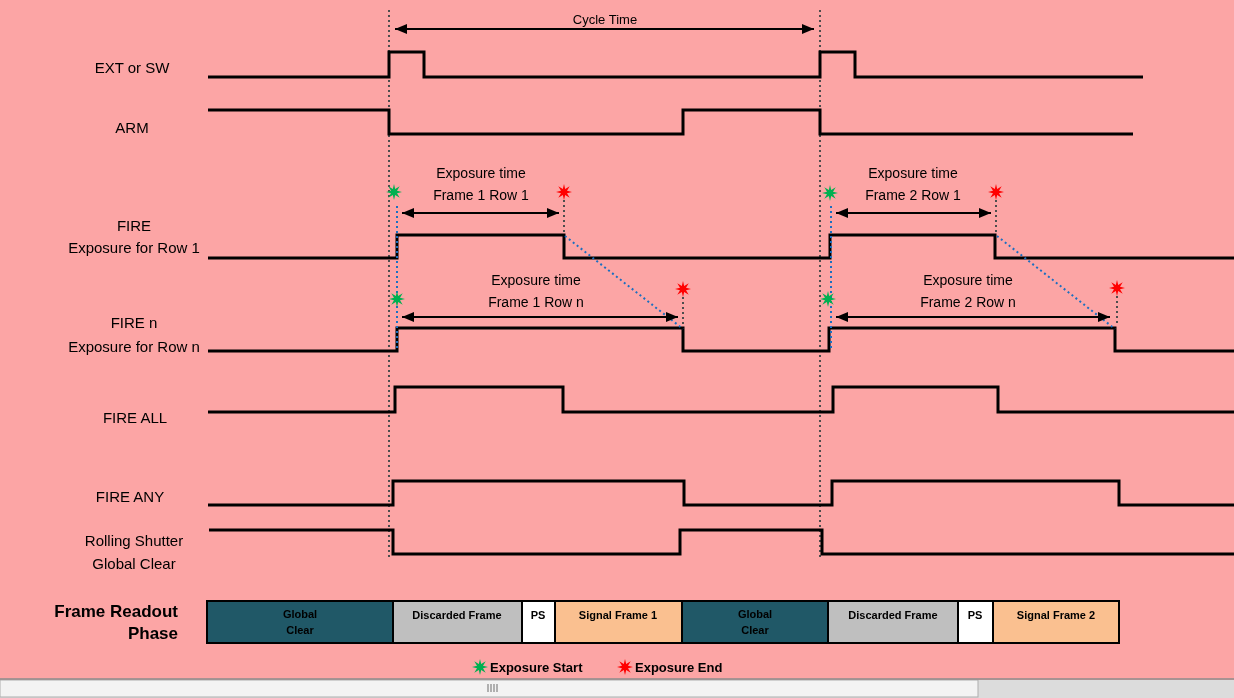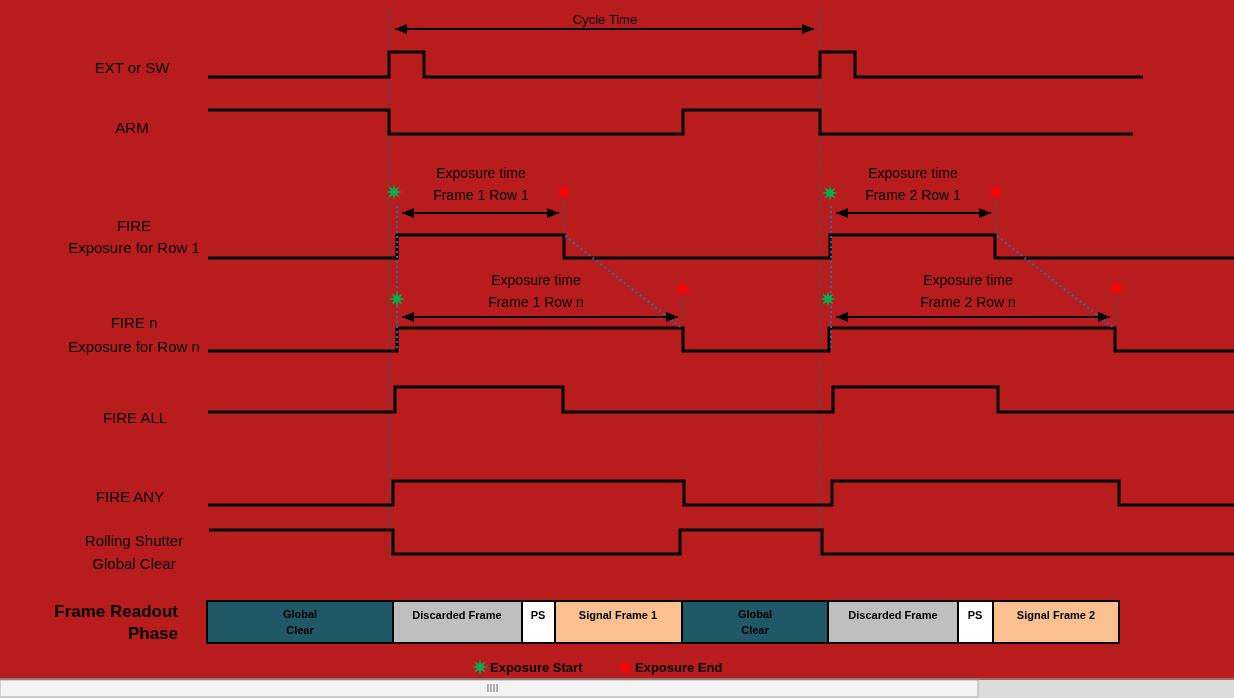--- a/index.html
+++ b/index.html
@@ -1,17 +1,17 @@
 <!DOCTYPE html>
 <html><head>
 <meta charset="utf-8">
 <style>
   html,body{margin:0;padding:0;background:#fff;}
   body{font-family:"Liberation Sans",sans-serif;}
-  .stage{position:relative;width:1234px;height:698px;background:#b91c1c;overflow:hidden;}
+  .stage{position:relative;width:1234px;height:698px;background:#fca5a5;overflow:hidden;}
   svg{display:block;}
   text{fill:#000;}
   .sig{fill:none;stroke:#000;stroke-width:3;}
   .rowlabel{font-size:15px;}
   .annot{font-size:14px;}
   .cycle{font-size:13px;}
   .barlabel{font-size:11px;font-weight:bold;}
   .phaselabel{font-size:17px;font-weight:bold;}
   .legendlabel{font-size:13px;font-weight:bold;}
   .guide{fill:none;stroke-width:2;stroke-dasharray:2 3;}

